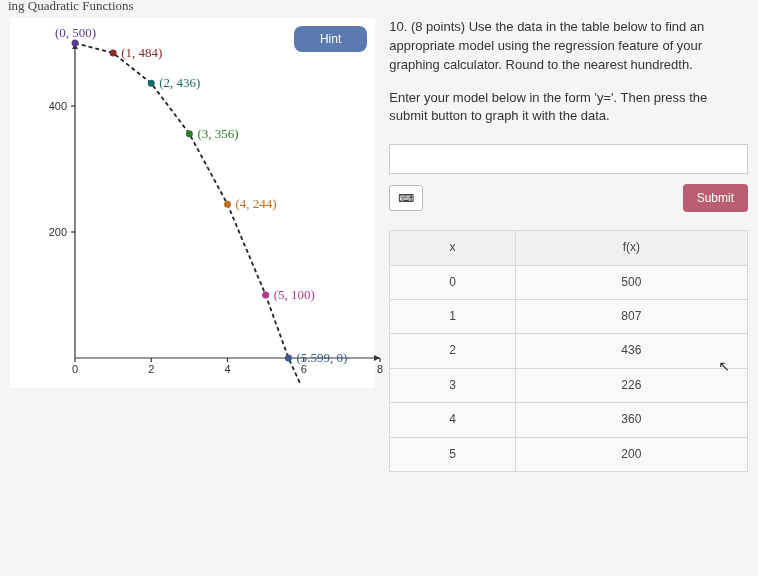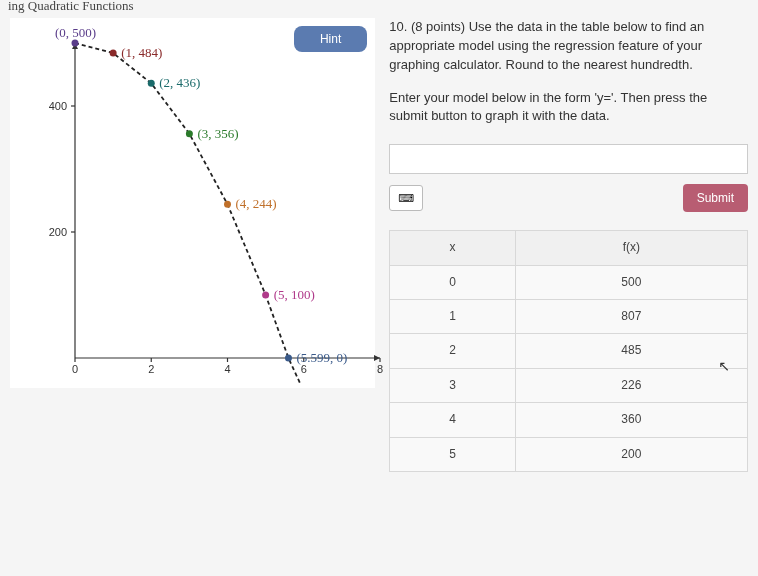--- a/index.html
+++ b/index.html
@@ -190,21 +190,21 @@
           <tr>
             <td>0</td>
             <td>500</td>
           </tr>
           <tr>
             <td>1</td>
             <td>807</td>
           </tr>
           <tr>
             <td>2</td>
-            <td>485</td>
+            <td>436</td>
           </tr>
           <tr>
             <td>3</td>
             <td>226</td>
           </tr>
           <tr>
             <td>4</td>
             <td>360</td>
           </tr>
           <tr>

